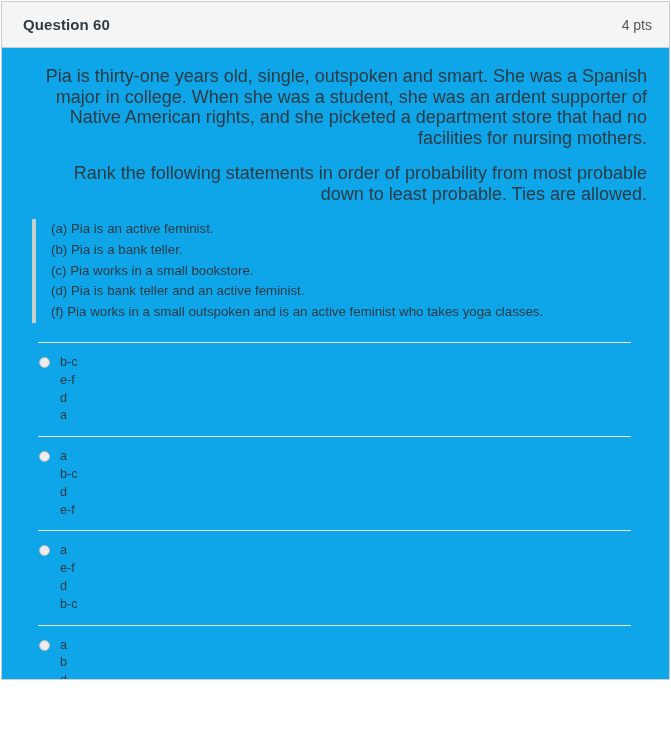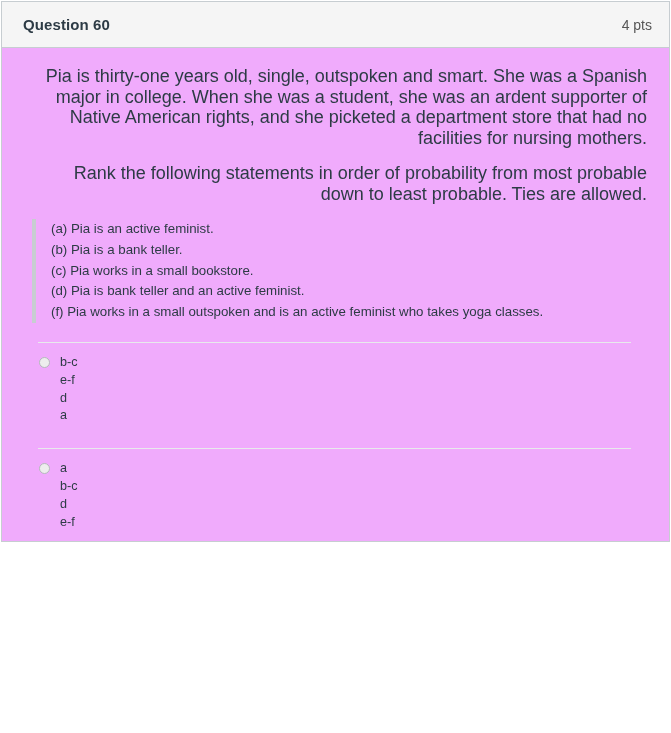--- a/index.html
+++ b/index.html
@@ -11,24 +11,24 @@
     width: 671px;
     height: 733px;
     font-family: "Liberation Sans", sans-serif;
     color: #2d3b45;
     -webkit-font-smoothing: antialiased;
   }
 
   .question-card {
     position: relative;
     width: 669px;
-    height: 541px;
+    height: 679px;
     margin: 1px;
     border: 1px solid #c7cdd1;
-    background: #f0abfc;
+    background: #0ea5e9;
     box-sizing: border-box;
     overflow: hidden;
   }
 
   
   .question-header {
     height: 46px;
     background: #f5f5f5;
     border-bottom: 1px solid #c7cdd1;
     display: flex;
@@ -77,21 +77,21 @@
   
   .answers {
     margin-top: 19px;
     padding: 0 0 0 0;
   }
   .answer {
     display: flex;
     align-items: flex-start;
     border-top: 1px solid #e8eaec;
     padding: 11px 0 11px 0;
-    margin: 12px 16px 0 6px;
+    margin: 0 16px 0 6px;
   }
   .answer:first-child {
     border-top: 1px solid #e8eaec;
   }
   .radio {
     flex: 0 0 auto;
     width: 11px;
     height: 11px;
     border-radius: 50%;
     border: 1px solid #b5b9bd;

